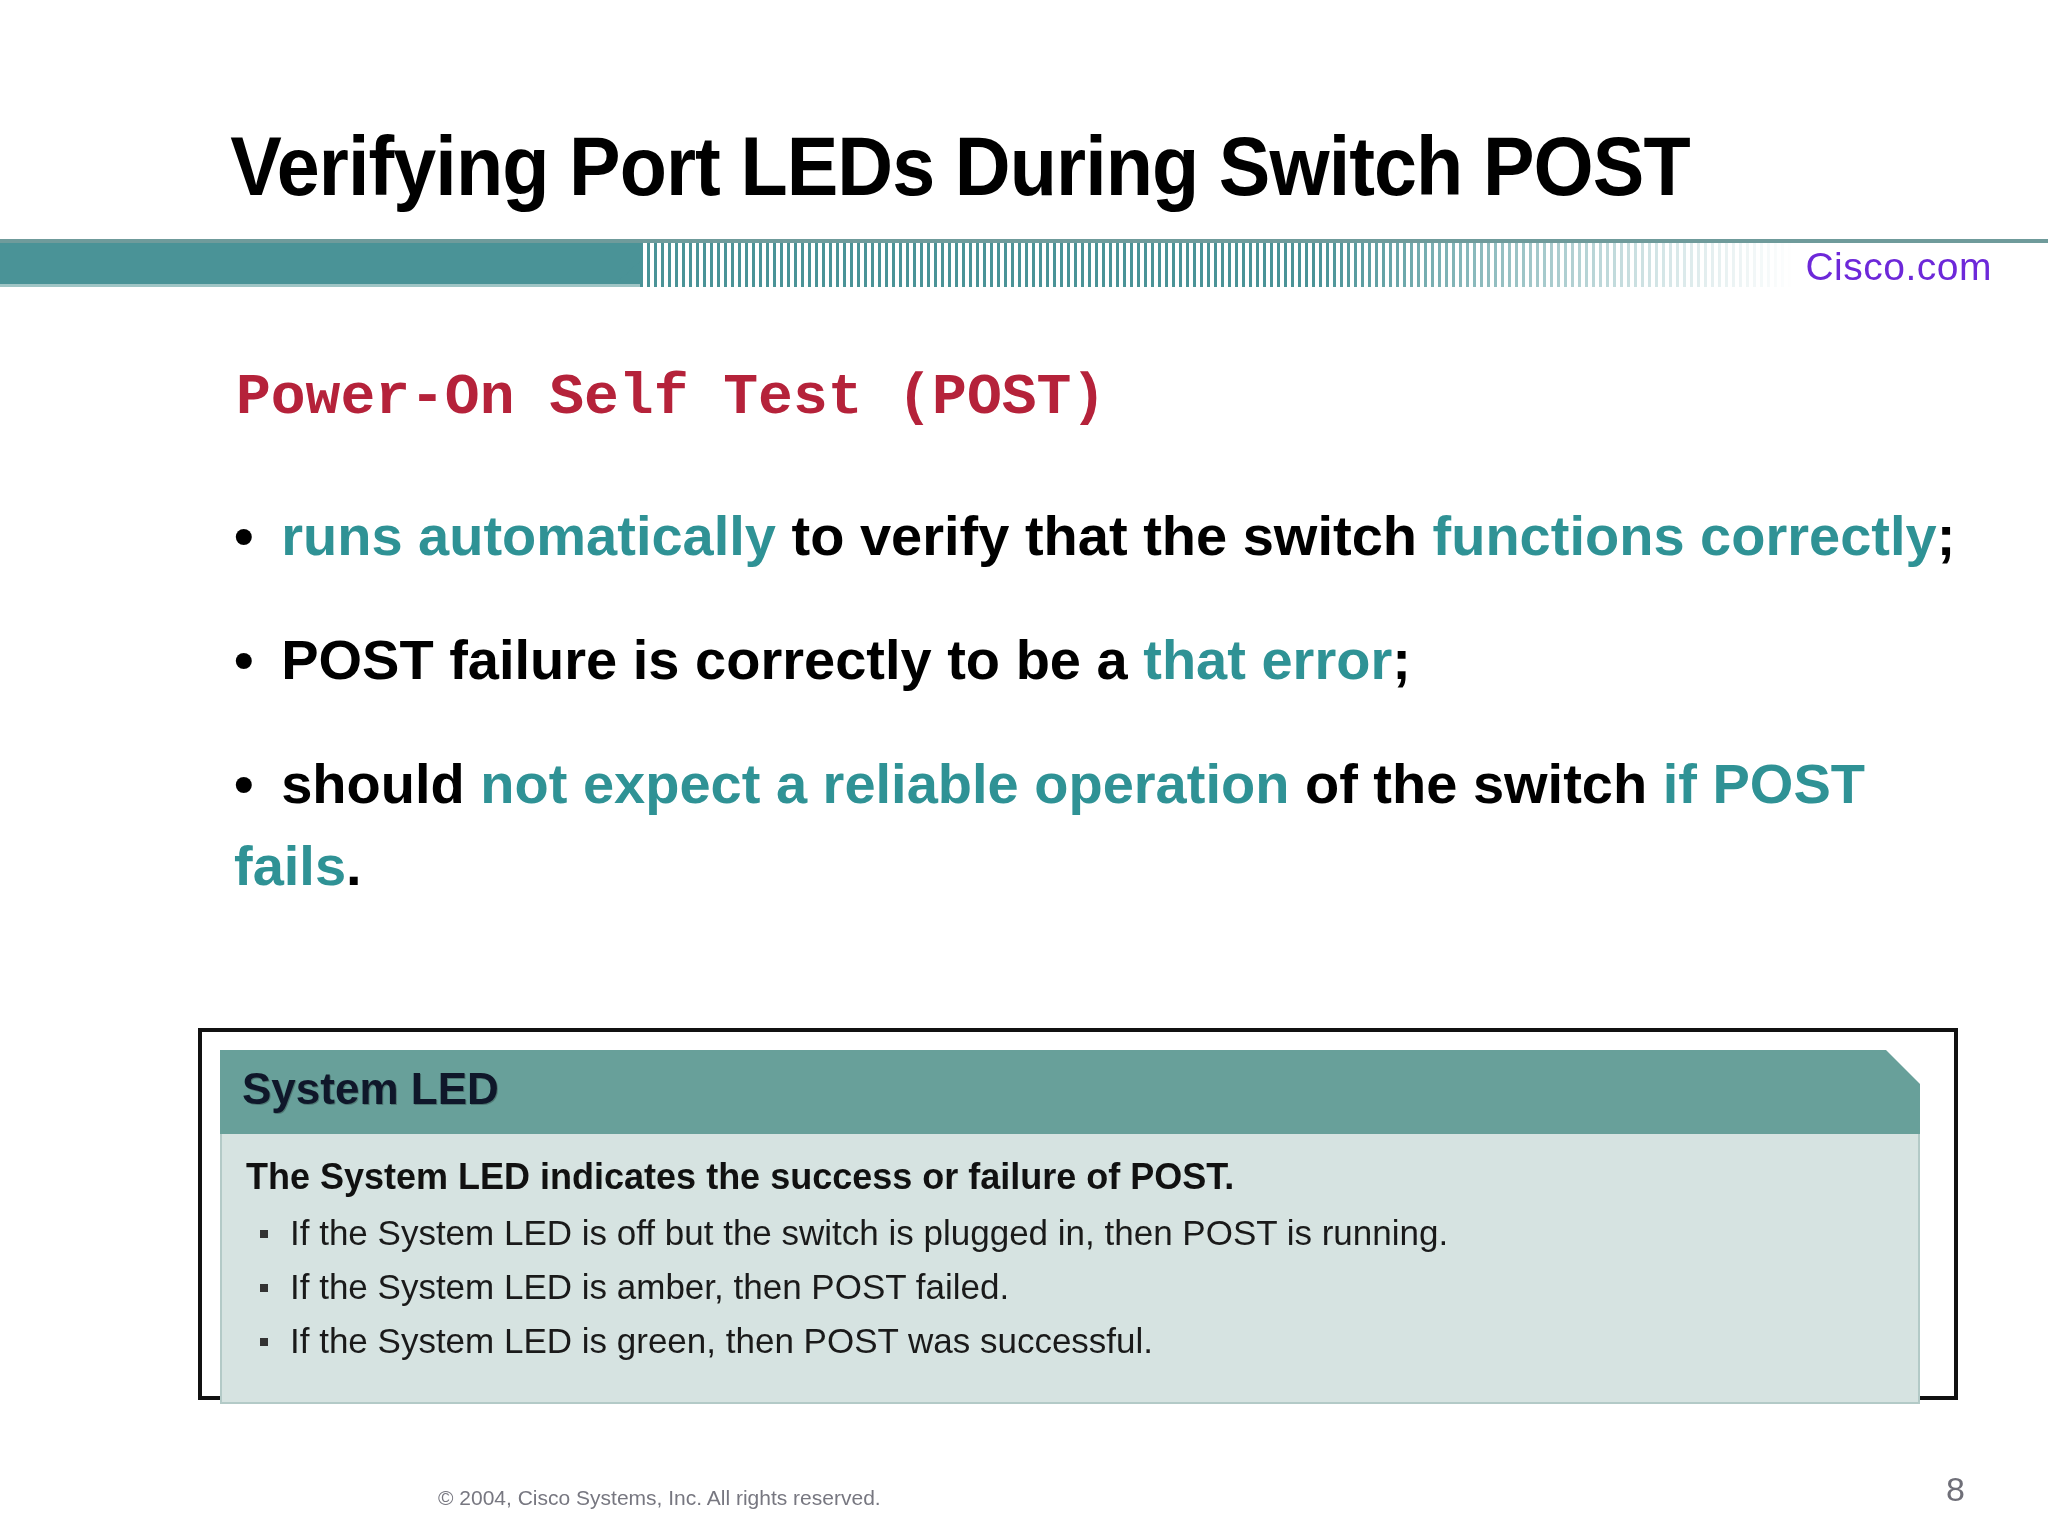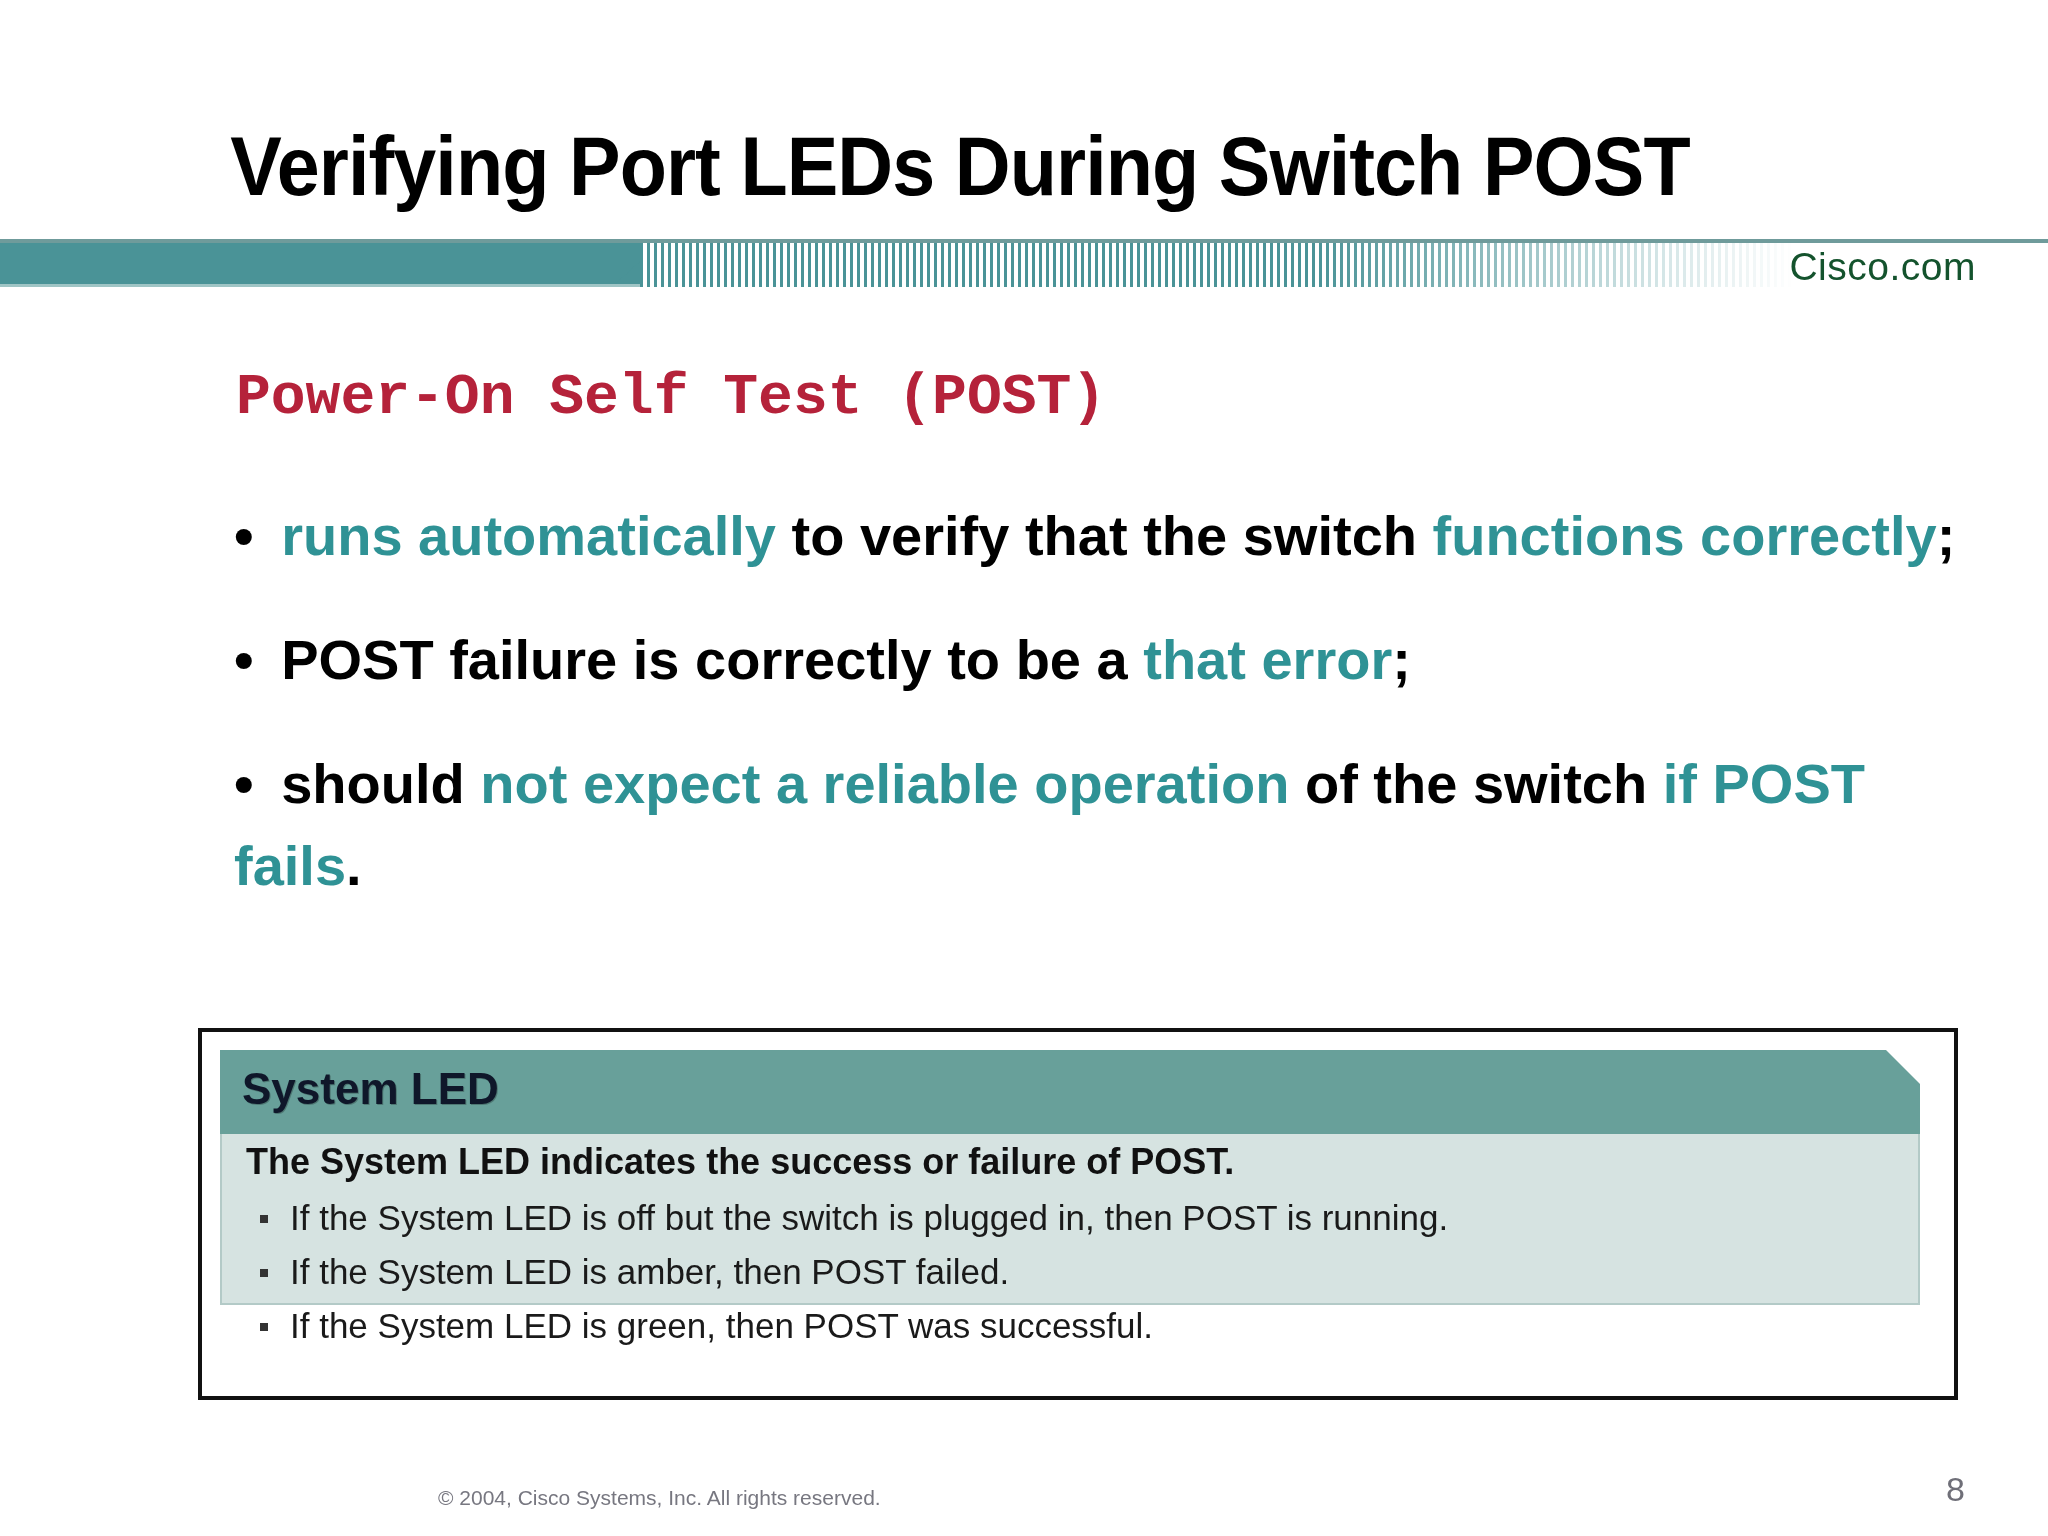--- a/index.html
+++ b/index.html
@@ -78,26 +78,26 @@
   .title-band .band-lowline {
     position: absolute;
     left: 0; bottom: 0;
     width: 640px;
     height: 3px;
     background: #9fc5c5;
   }
 
   .cisco-dotcom {
     position: absolute;
-    right: 72px;
+    right: 56px;
     top: 245px;
     font-family: "Liberation Sans", sans-serif;
     font-size: 39px;
     letter-spacing: 0.5px;
-    color: #14532d;
+    color: #6d28d9;
     font-weight: 400;
   }
 
   
   .body-heading {
     position: absolute;
     left: 236px;
     top: 365px;
     font-family: Liberation Mono, monospace;
     font-weight: bold;
@@ -156,23 +156,23 @@
     font-family: "Liberation Sans Narrow", "Liberation Sans", sans-serif;
     font-weight: bold;
     font-size: 44px;
     color: #0f172a;
     text-shadow: 1px 1px 0 rgba(0,0,0,0.25);
   }
   .led-body {
     background: #d6e3e1;
     border: 2px solid #b3cac7;
     border-top: none;
-    padding: 5px 24px 20px 24px;
+    padding: 20px 24px 20px 24px;
     box-sizing: border-box;
-    height: 171px;
+    height: 270px;
   }
   .led-lead {
     font-family: "Liberation Sans Narrow", "Liberation Sans", sans-serif;
     font-weight: bold;
     font-size: 36px;
     line-height: 46px;
     color: #111111;
     margin-bottom: 6px;
   }
   .led-list { list-style: none; margin: 0; padding: 0; }

